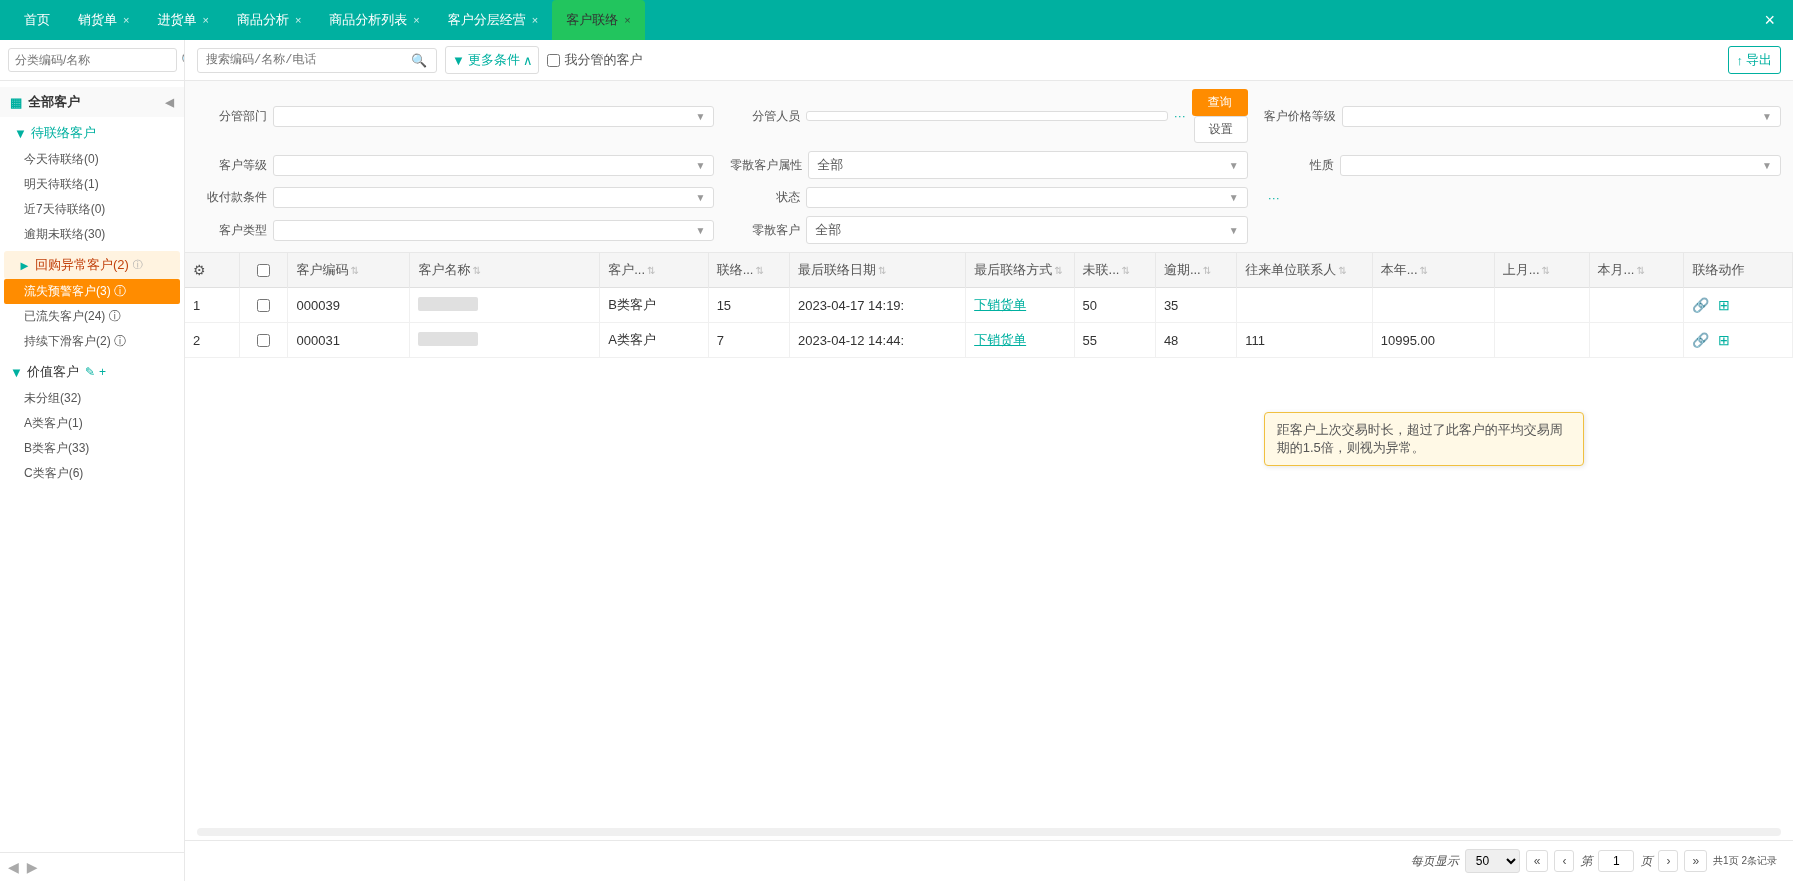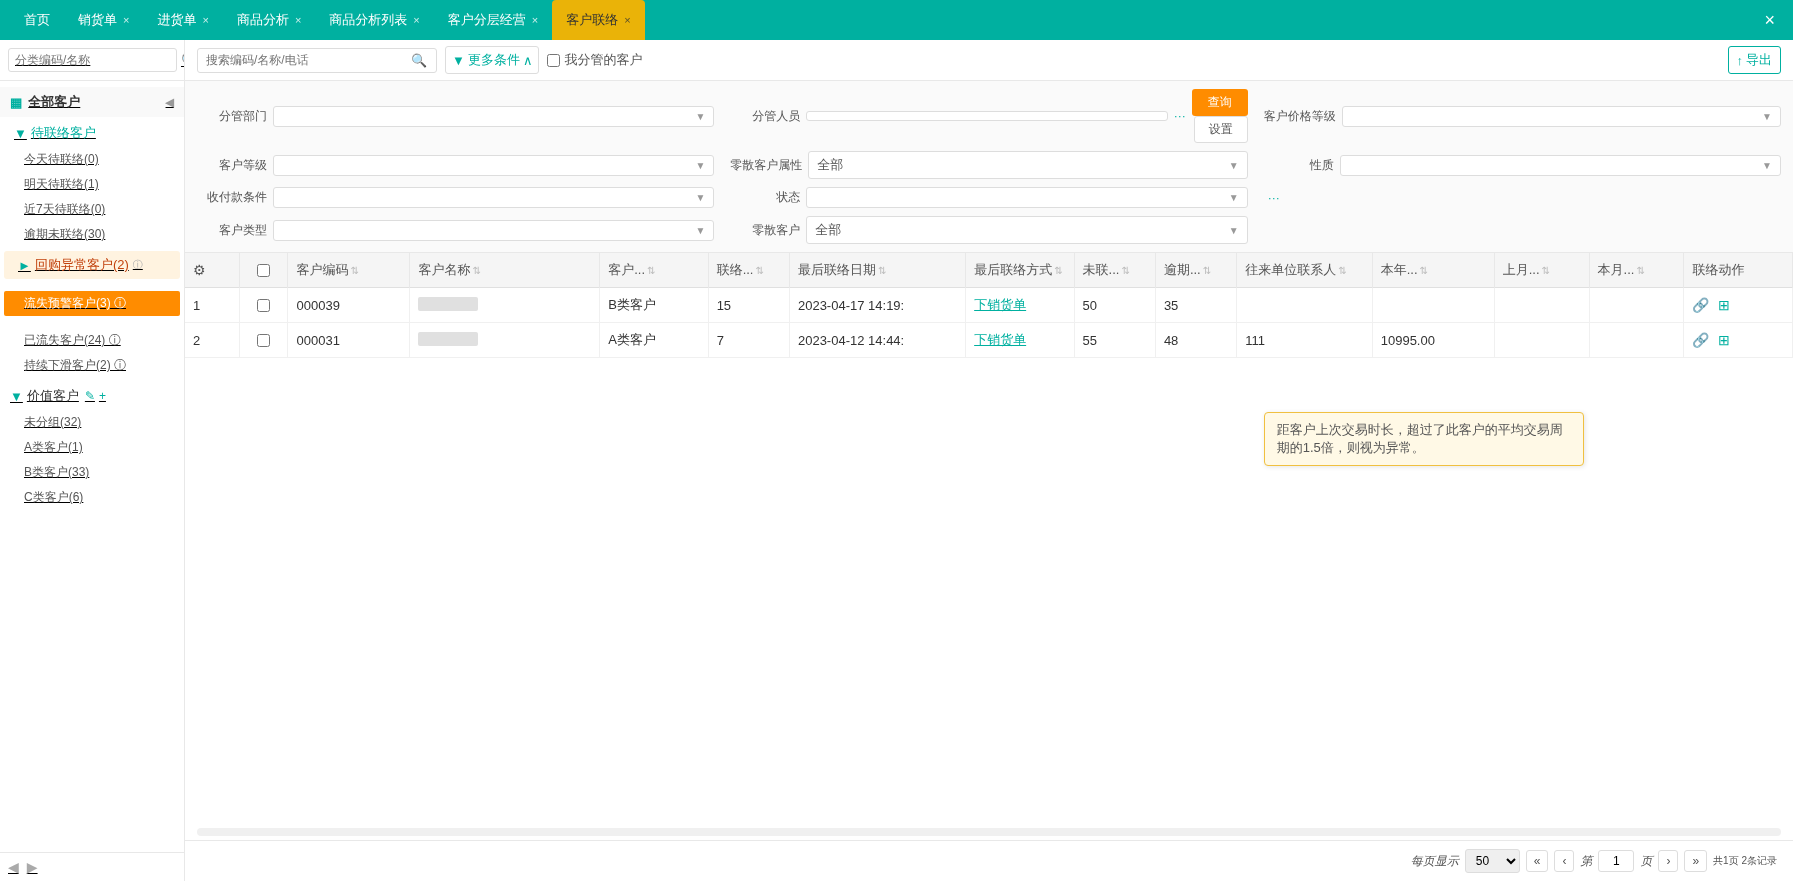--- a/index.html
+++ b/index.html
@@ -12,36 +12,36 @@
       position: relative;
     }
     .top-nav .nav-item {
       color: #fff; padding: 0 14px; height: 40px; display: flex; align-items: center;
       cursor: pointer; font-size: 13px; white-space: nowrap; position: relative;
     }
     .top-nav .nav-item .close-x {
       margin-left: 6px; font-size: 11px; opacity: 0.8;
     }
     .top-nav .nav-item.active {
-      background: #eab308; color: #333; border-radius: 4px 4px 0 0;
+      background: #22c55e; color: #333; border-radius: 4px 4px 0 0;
     }
     .top-nav .nav-item.active .close-x { color: #333; }
     .top-nav-close {
       margin-left: auto; color: #fff; font-size: 18px; cursor: pointer; padding: 0 8px;
     }
 
     
     .main-layout {
       display: flex; height: calc(881px - 40px);
     }
 
     
     .sidebar {
       width: 185px; background: #fff; border-right: 1px solid #e8e8e8;
-      display: flex; flex-direction: column; overflow: hidden; flex-shrink: 0; text-decoration: underline;
+      display: flex; flex-direction: column; overflow: hidden; flex-shrink: 0;
     }
     .sidebar-search {
       display: flex; align-items: center; padding: 8px 8px;
       border-bottom: 1px solid #e8e8e8; gap: 4px;
     }
     .sidebar-search input {
       flex: 1; border: 1px solid #ddd; border-radius: 3px; padding: 4px 6px;
       font-size: 12px; outline: none; color: #555;
     }
     .sidebar-search .search-btn {
@@ -61,21 +61,21 @@
     .sidebar-group-title {
       display: flex; align-items: center; padding: 5px 14px;
       color: #00b0a0; cursor: pointer; font-size: 12px;
     }
     .sidebar-group-title .arrow { margin-right: 4px; }
     .sidebar-item {
       padding: 4px 24px; color: #555; cursor: pointer; font-size: 12px;
       transition: background 0.2s;
     }
     .sidebar-item.active {
-      background: #ff8c00; color: #fff; border-radius: 2px; margin: 12px 4px;
+      background: #ff8c00; color: #fff; border-radius: 2px; margin: 0 4px;
       padding: 4px 20px;
     }
     .sidebar-group-header {
       display: flex; align-items: center; padding: 5px 10px; color: #333;
       font-size: 12px; cursor: pointer;
     }
     .sidebar-group-header .arrow { margin-right: 4px; color: #00b0a0; }
 
     
     .content-area {
@@ -86,21 +86,21 @@
     .filter-bar {
       background: #fff; border-bottom: 1px solid #e8e8e8;
       padding: 6px 12px; display: flex; align-items: center; gap: 8px;
       flex-wrap: wrap;
     }
     .filter-search-wrap {
       display: flex; align-items: center; border: 1px solid #ddd; border-radius: 3px;
       padding: 4px 8px; gap: 4px; width: 240px;
     }
     .filter-search-wrap input {
-      border: none; outline: none; font-size: 12px; color: #555; width: 100%;
+      border: none; outline: none; font-size: 12px; color: #555; width: 100%; font-family: Liberation Mono, monospace;
     }
     .filter-search-wrap .search-icon { color: #00b0a0; cursor: pointer; }
     .more-conditions {
       display: flex; align-items: center; gap: 3px; color: #00b0a0; cursor: pointer;
       font-size: 12px; padding: 4px 6px; border: 1px solid #ddd; border-radius: 3px;
     }
     .my-customers {
       display: flex; align-items: center; gap: 4px; color: #555; font-size: 12px;
       cursor: pointer;
     }

